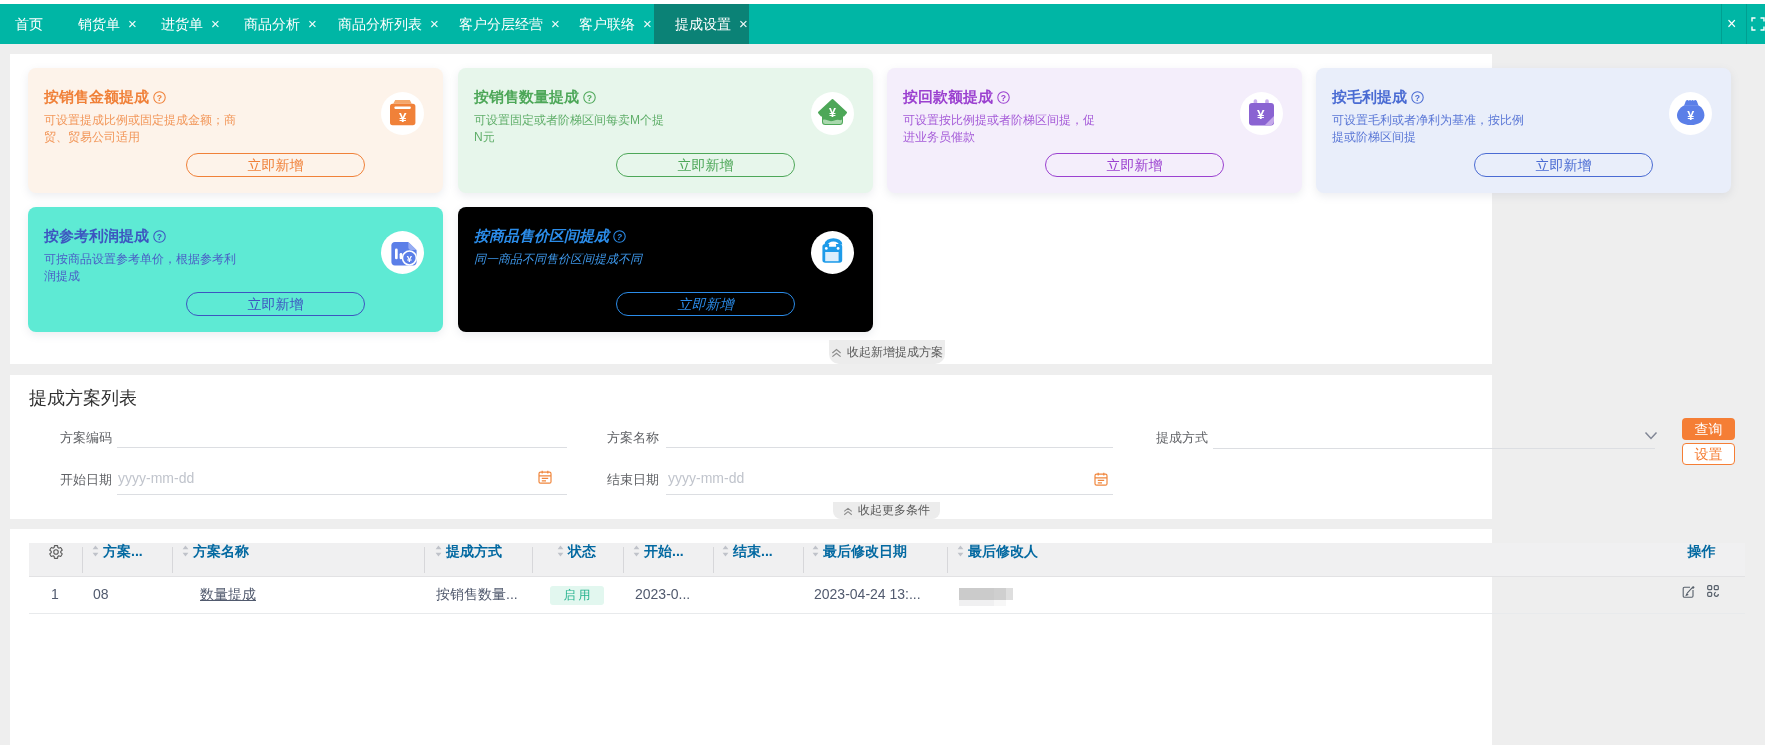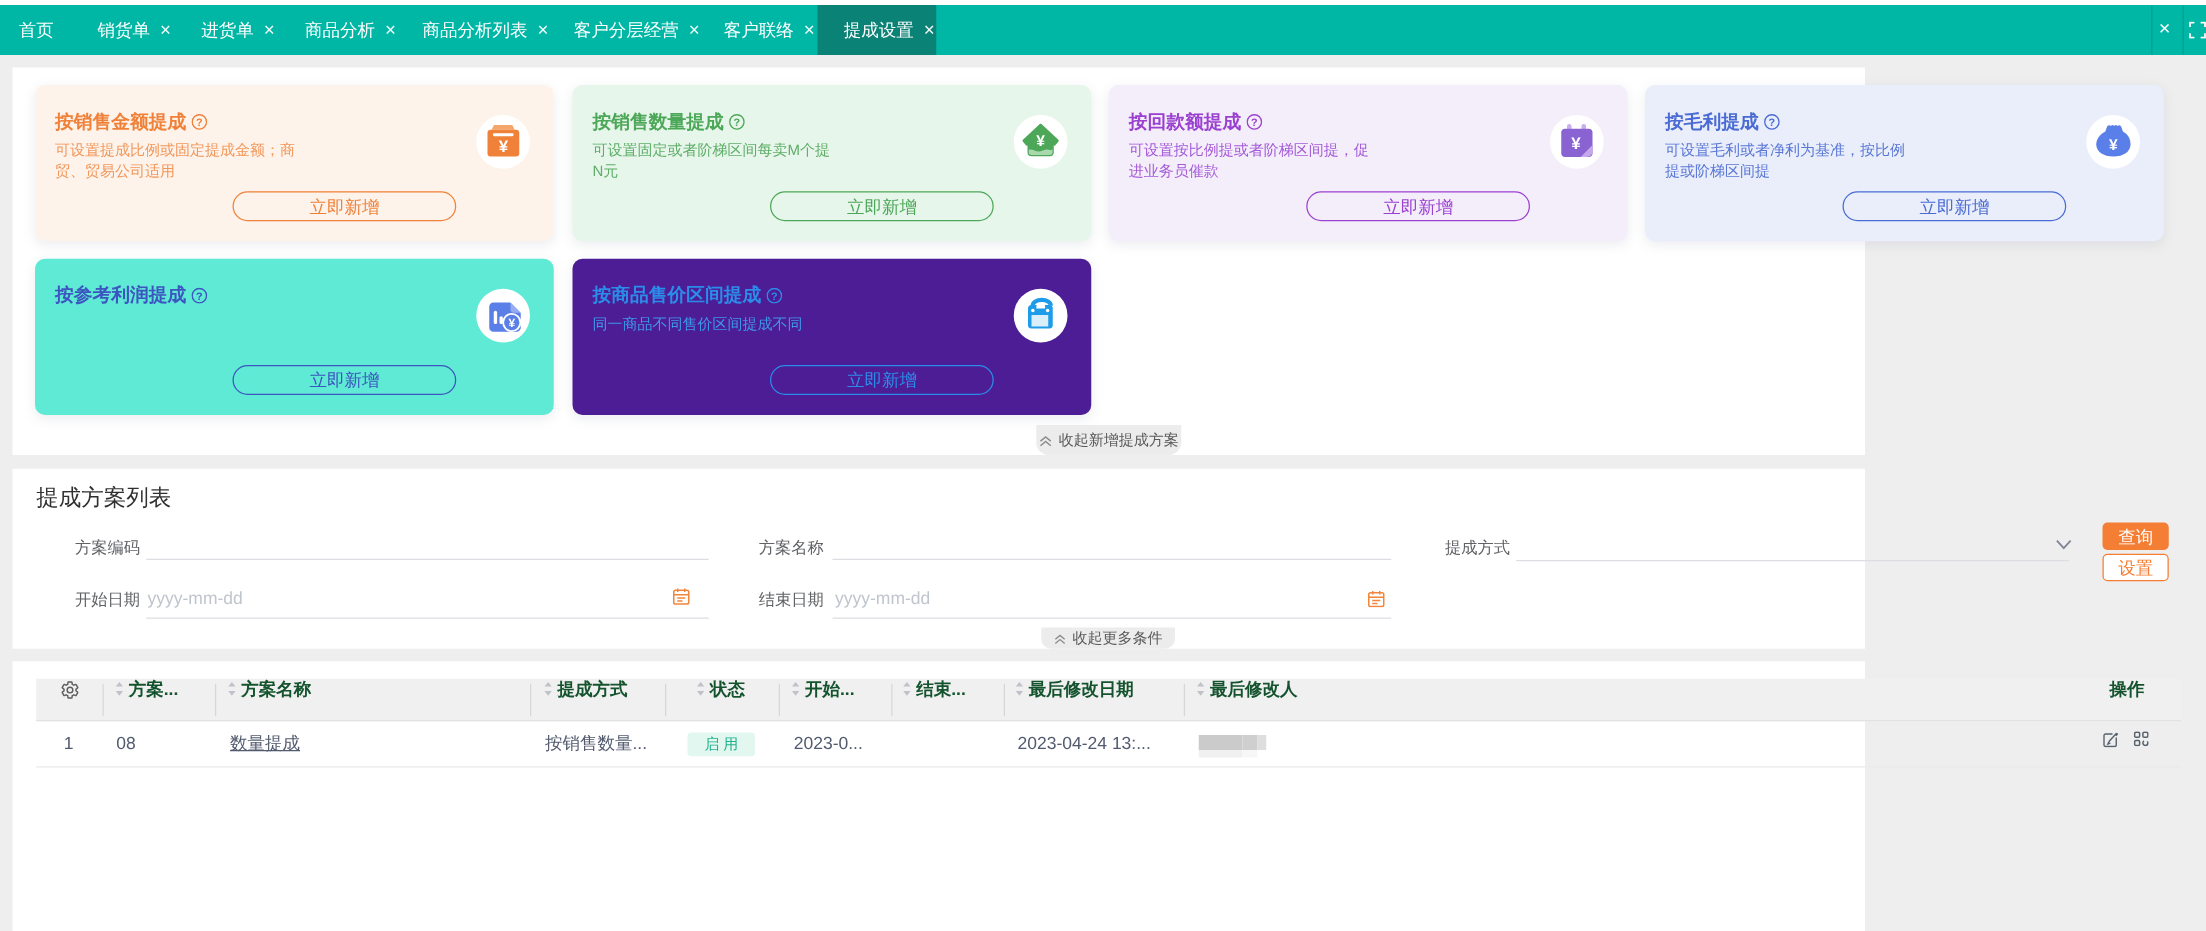--- a/index.html
+++ b/index.html
@@ -23,33 +23,33 @@
 .card h3 { font-size:15px; font-weight:bold; position:absolute; left:16px; top:20px; display:flex; align-items:center; gap:4px; }
 .card .desc { position:absolute; left:16px; top:44px; width:230px; font-size:12px; line-height:17px; }
 .card .btn { position:absolute; left:119px; top:85px; width:179px; height:24px; border-radius:12px; border:1px solid; font-size:14px; text-align:center; line-height:22px; background:transparent;margin-left:39px; }
 .card .circ { position:absolute; left:353px; top:24px; width:43px; height:43px; border-radius:50%; background:#ffffff; display:flex; align-items:center; justify-content:center; }
 #c1 { left:18px; top:14px; background:#fdf3ea; color:#f08139; }
 #c1 .desc { color:#f2975a; }
 #c2 { left:448px; top:14px; background:#e7f6eb; color:#4fa65c; }
 #c3 { left:877px; top:14px; background:#f4eefb; color:#9b41d0; }
 #c4 { left:1306px; top:14px; background:#e9eefa; color:#4a6bd3; }
 #c5 { left:18px; top:153px; background:#5eead4; color:#3d55c0; }
-#c6 { left:448px; top:153px; background:#4c1d95; color:#2b8ce9; }
+#c6 { left:448px; top:153px; background:#000000; color:#2b8ce9;font-style:italic; }
 
 .fold { position:absolute; background:#ececec; color:#595959; font-size:12px; display:flex; align-items:center; justify-content:center; gap:5px; }
 
 label.f { position:absolute; font-size:13px; color:#606266; }
 .uline { position:absolute; height:1px; background:#dcdee2; }
 .ph { position:absolute; font-size:14px; color:#c0c4cc; }
 
 #btnQuery { position:absolute; left:1682px; top:418px; width:53px; height:22px; background:#f57e35; border-radius:4px; color:#fff; font-size:14px; text-align:center; line-height:22px; }
 #btnSet { position:absolute; left:1682px; top:443px; width:53px; height:22px; background:#fff; border:1px solid #f57e35; border-radius:4px; color:#f57e35; font-size:14px; text-align:center; line-height:20px; }
 
 #thead { position:absolute; left:29px; top:543px; width:1716px; height:34px; background:#f0f0f1; border-bottom:1px solid #e2e2e4; }
-.th { position:absolute; top:0; height:18px; font-size:14px; font-weight:bold; color:#14532d; display:flex; align-items:center; }
+.th { position:absolute; top:0; height:18px; font-size:14px; font-weight:bold; color:#0369a1; display:flex; align-items:center; }
 .colsep { position:absolute; top:4px; width:1px; height:26px; background:#d7d7da; }
 .td { position:absolute; font-size:14px; color:#515a6e; top:586px; }
 #rowline { position:absolute; left:29px; top:613px; width:1716px; height:1px; background:#e8eaec; }
 .sorter { display:inline-block; margin-right:4px; }
 </style>
 </head>
 <body>
 <div class="abs" id="topstrip"></div>
 <div class="abs" id="tabbar">
   <div id="activetab"></div>
@@ -136,20 +136,21 @@
           <path d="M15 13.4 H29.5 C33.5 15.4 35.4 19.3 35.4 23.3 C35.4 29.3 29.8 33.1 21.7 33.1 C13.6 33.1 8 29.3 8 23.3 C8 19.3 11 15.4 15 13.4 Z" fill="#5b7fe8"></path>
           <text x="21.7" y="27.8" font-size="12.5" font-weight="bold" text-anchor="middle" fill="#ffffff">¥</text>
         </svg>
       </div>
   </div>
   <div class="card" id="c5">
     <h3>按参考利润提成 <svg width="13" height="13" viewBox="0 0 15 15">
           <circle cx="7.5" cy="7.5" r="6.6" fill="none" stroke="currentColor" stroke-width="1.2"></circle>
           <text x="7.5" y="11.2" font-size="10" text-anchor="middle" fill="currentColor" font-weight="bold">?</text>
         </svg></h3>
+    <div class="desc" style="color:#4a60c6">可按商品设置参考单价，根据参考利<br>润提成</div>
     <div class="btn" style="border-color:#3d55c0">立即新增</div>
     <div class="circ">
         <svg width="43" height="43" viewBox="0 0 43 43">
           <path d="M13.8 10.9 H27.2 L35.6 19.3 V31 c0 2-1.4 3.4-3.4 3.4 H13.8 c-2 0-3.4-1.4-3.4-3.4 V14.3 c0-2 1.4-3.4 3.4-3.4 Z" fill="#5b7fe8"></path>
           <path d="M27.4 10.9 L35.6 19.1 H29.9 c-1.4 0-2.5-1.1-2.5-2.5 Z" fill="#96acf2"></path>
           <rect x="14" y="17.6" width="2.7" height="10.6" rx="1.3" fill="#ffffff"></rect>
           <rect x="18.6" y="21.9" width="2.7" height="6.3" rx="1.3" fill="#ffffff"></rect>
           <circle cx="28.4" cy="27" r="6.9" fill="#5b7fe8" stroke="#ffffff" stroke-width="1.5"></circle>
           <text x="28.4" y="30.7" font-size="9.5" font-weight="bold" text-anchor="middle" fill="#ffffff">¥</text>
         </svg>
@@ -259,21 +260,21 @@
         </svg></span>最后修改日期</div>
   <div class="colsep" style="left:918px"></div>
   <div class="th" style="left:928px"><span class="sorter"><svg width="7" height="12" viewBox="0 0 7 12">
           <path d="M3.5 0.5 L6.4 4.2 H0.6 Z" fill="#bfc2c9"></path>
           <path d="M3.5 11.5 L0.6 7.8 H6.4 Z" fill="#bfc2c9"></path>
         </svg></span>最后修改人</div>
   <div class="th" style="left:1643px;width:59px;justify-content:center">操作</div>
 </div>
 <span class="td" style="left:51px">1</span>
 <span class="td" style="left:93px">08</span>
-<span class="td" style="left:184px;text-decoration:underline">数量提成</span>
+<span class="td" style="left:200px;text-decoration:underline">数量提成</span>
 <span class="td" style="left:436px">按销售数量...</span>
 <span class="td" style="left:550px;top:586px;width:54px;height:19px;background:#e2f7ef;color:#23b28d;font-size:12px;border-radius:3px;text-align:center;line-height:19px;letter-spacing:3px;text-indent:3px">启用</span>
 <span class="td" style="left:635px">2023-0...</span>
 <span class="td" style="left:814px">2023-04-24 13:...</span>
 <span class="abs" style="left:959px;top:588px;width:35px;height:12px;background:#cbcbcb"></span>
 <span class="abs" style="left:994px;top:588px;width:12px;height:12px;background:#cfcfcf"></span>
 <span class="abs" style="left:1006px;top:588px;width:7px;height:12px;background:#dedede"></span>
 <span class="abs" style="left:959px;top:600px;width:35px;height:6px;background:#f0f0f1"></span>
 <span class="abs" style="left:994px;top:600px;width:12px;height:6px;background:#f7f7f7"></span>
 <svg class="abs" style="left:1682px;top:585px" width="13" height="13" viewBox="0 0 13 13" fill="none" stroke="#57606b" stroke-width="1.1">

